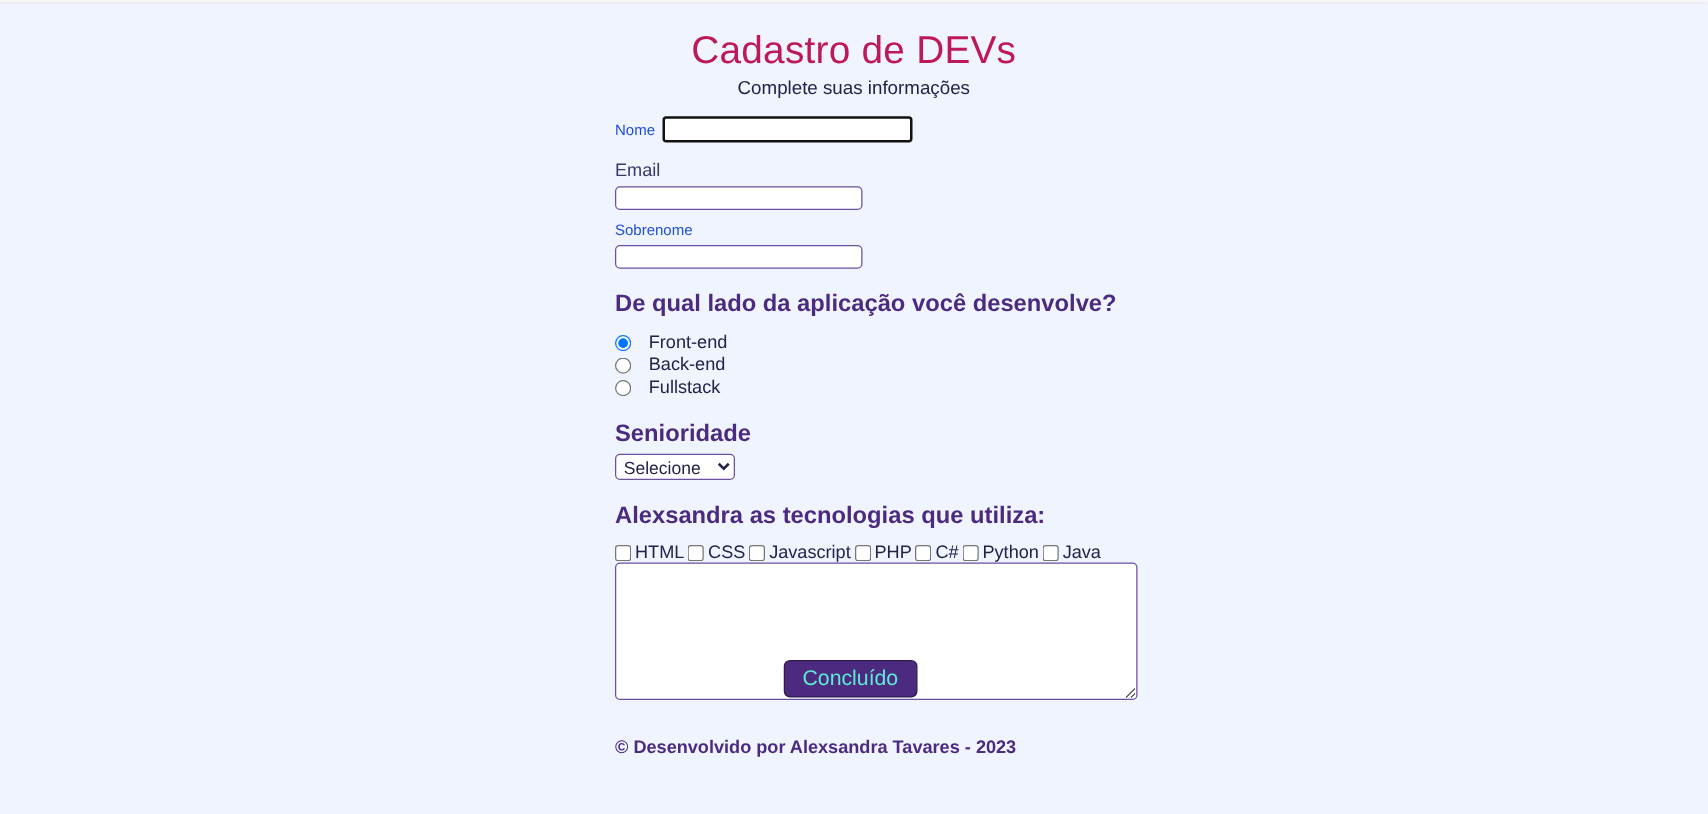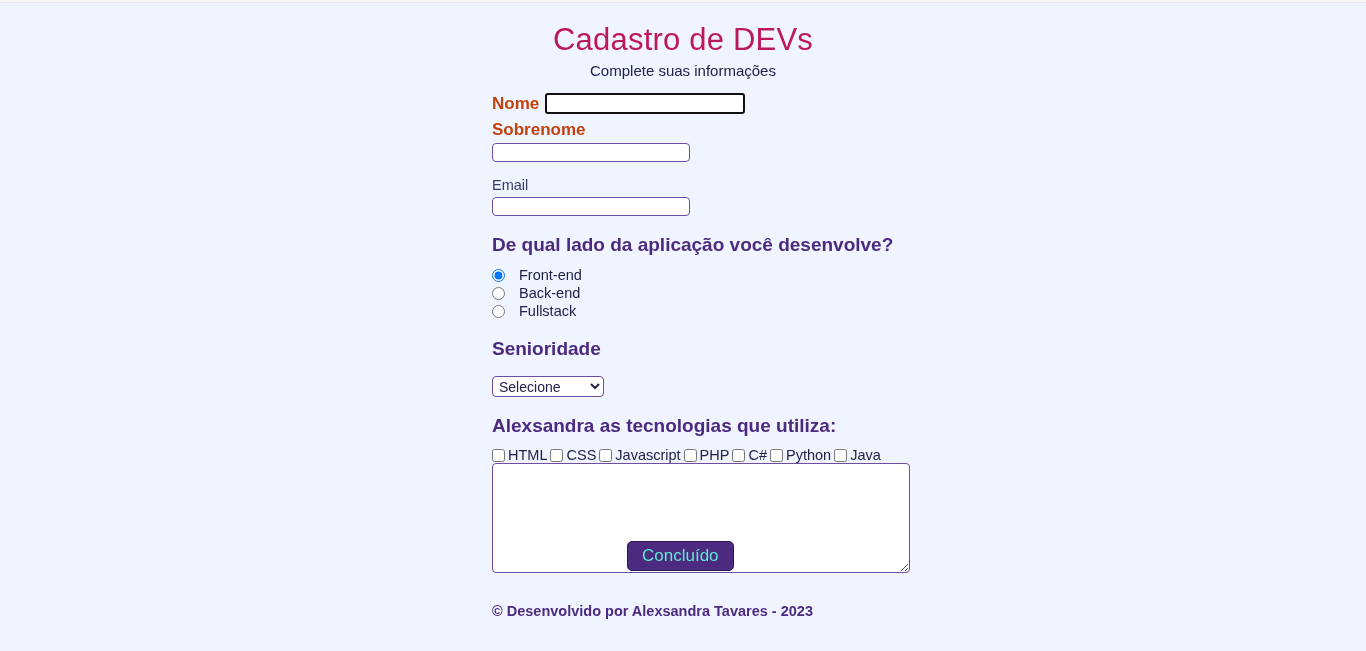--- a/index.html
+++ b/index.html
@@ -39,23 +39,23 @@
     text-align: center;
     color: #22224a;
     font-size: 15px;
     margin: 0 0 14px 0;
   }
   .form {
     margin-left: 492px;
     width: 700px;
   }
   .label {
-    color: #c2410c;
-    font-weight: bold;
-    font-size: 17px;
+    color: #1d4ed8;
+    font-weight: normal;
+    font-size: 12px;
     display: inline-block;
   }
   .label-plain {
     color: #3a3a6a;
     font-weight: normal;
     font-size: 14.5px;
     display: inline-block;
   }
   .row-nome {
     display: flex;
@@ -109,23 +109,22 @@
   }
   select {
     font-family: "Liberation Sans", sans-serif;
     font-size: 14px;
     border: 1px solid #6b4fa0;
     border-radius: 4px;
     background: #ffffff;
     color: #22224a;
     padding: 1px 2px;
     height: 21px;
-    width: 112px;
+    width: 96px;
     outline: none;
-    margin-top: 12px;
   }
   .tech-row {
     display: flex;
     align-items: center;
     font-size: 14.5px;
     color: #22224a;
     gap: 0;
     flex-wrap: wrap;
   }
   .tech-item {
@@ -184,31 +183,31 @@
   <h1 class="title">Cadastro de DEVs</h1>
   <p class="subtitle">Complete suas informações</p>
 
   <div class="form">
 
     <div class="row-nome">
       <label class="label">Nome</label>
       <input id="nome-input" type="text" value="" placeholder="" style="">
     </div>
 
+    <div class="block" style="margin-top:14px">
+      <label class="label-plain">Email</label>
+      <div class="gap-sm">
+        <input id="email-input" type="text" value="" placeholder="" style="">
+      </div>
+    </div>
+
     <div class="block">
       <label class="label">Sobrenome</label>
       <div class="gap-sm">
         <input id="sobrenome-input" type="text" value="" placeholder="" style="">
-      </div>
-    </div>
-
-    <div class="block" style="margin-top:14px">
-      <label class="label-plain">Email</label>
-      <div class="gap-sm">
-        <input id="email-input" type="text" value="" placeholder="" style="">
       </div>
     </div>
 
     <div>
       <span class="section-label">De qual lado da aplicação você desenvolve?</span>
 
       <label class="radio-line">
         <input type="radio" name="lado" checked="" style="">
         <span>Front-end</span>
       </label>

